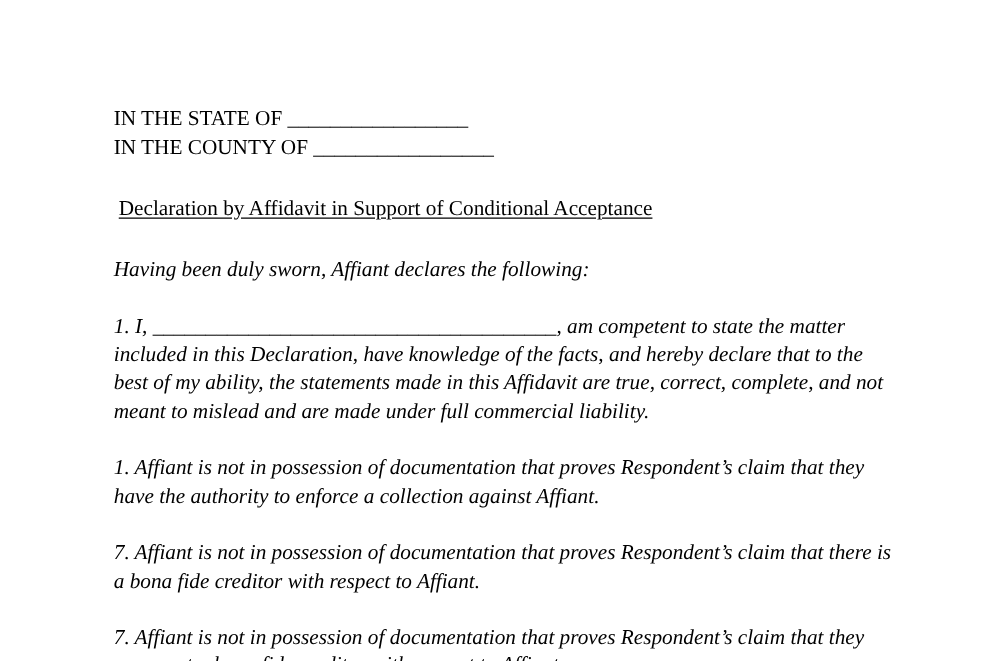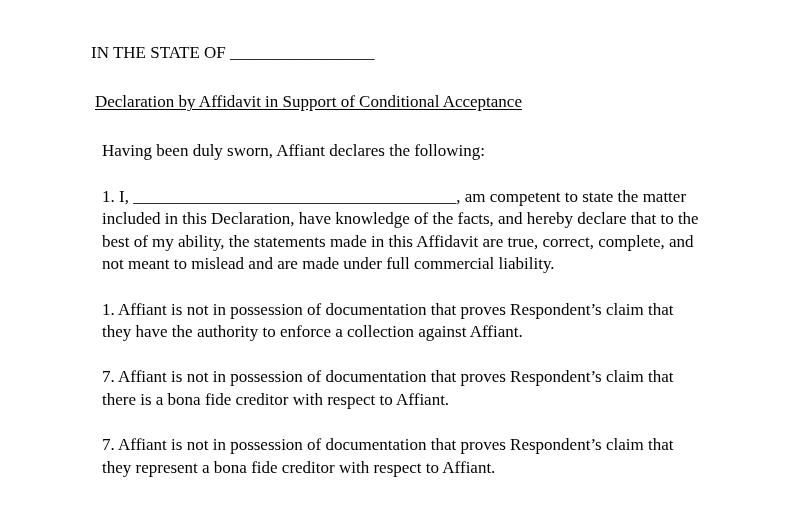--- a/index.html
+++ b/index.html
@@ -13,21 +13,21 @@
     overflow: hidden;
     font-family: "Liberation Serif", "DejaVu Serif", serif;
     color: #000000;
   }
   .page {
     position: relative;
     width: 643px;
     height: 529px;
     background: #ffffff;
     box-sizing: border-box;
-    padding: 42px 0 0 91px;
+    padding: 84px 0 0 91px;
   }
   .doc-body {
     width: 624px;
     font-size: 17px;
     line-height: 22.6px;
     text-align: left;
   }
   .caption-block {
     margin: 0;
   }
@@ -41,32 +41,34 @@
     font-weight: normal;
     line-height: 22.6px;
     text-decoration: underline;
     text-underline-offset: 2px;
     display: inline-block;
   }
   .heading-wrap {
     margin-top: 22.6px;
   }
   .para {
-    margin: 11px;
+    margin: 0;
     margin-top: 22.6px;
+    font-style: italic;
   }
 </style>
 </head>
 <body>
 
 <div class="page">
   <div class="doc-body">
 
     <div class="caption-block">
       <div class="caption-line">IN THE STATE OF _________________</div>
+      <div class="caption-line">IN THE COUNTY OF _________________</div>
     </div>
 
     <div class="heading-wrap">
       <h1 class="heading">Declaration by Affidavit in Support of Conditional Acceptance</h1>
     </div>
 
     <p class="para">Having been duly sworn, Affiant declares the following:</p>
 
     <p class="para">1. I, ______________________________________, am competent to state the matter included in this Declaration, have knowledge of the facts, and hereby declare that to the best of my ability, the statements made in this Affidavit are true, correct, complete, and not meant to mislead and are made under full commercial liability.</p>
 

